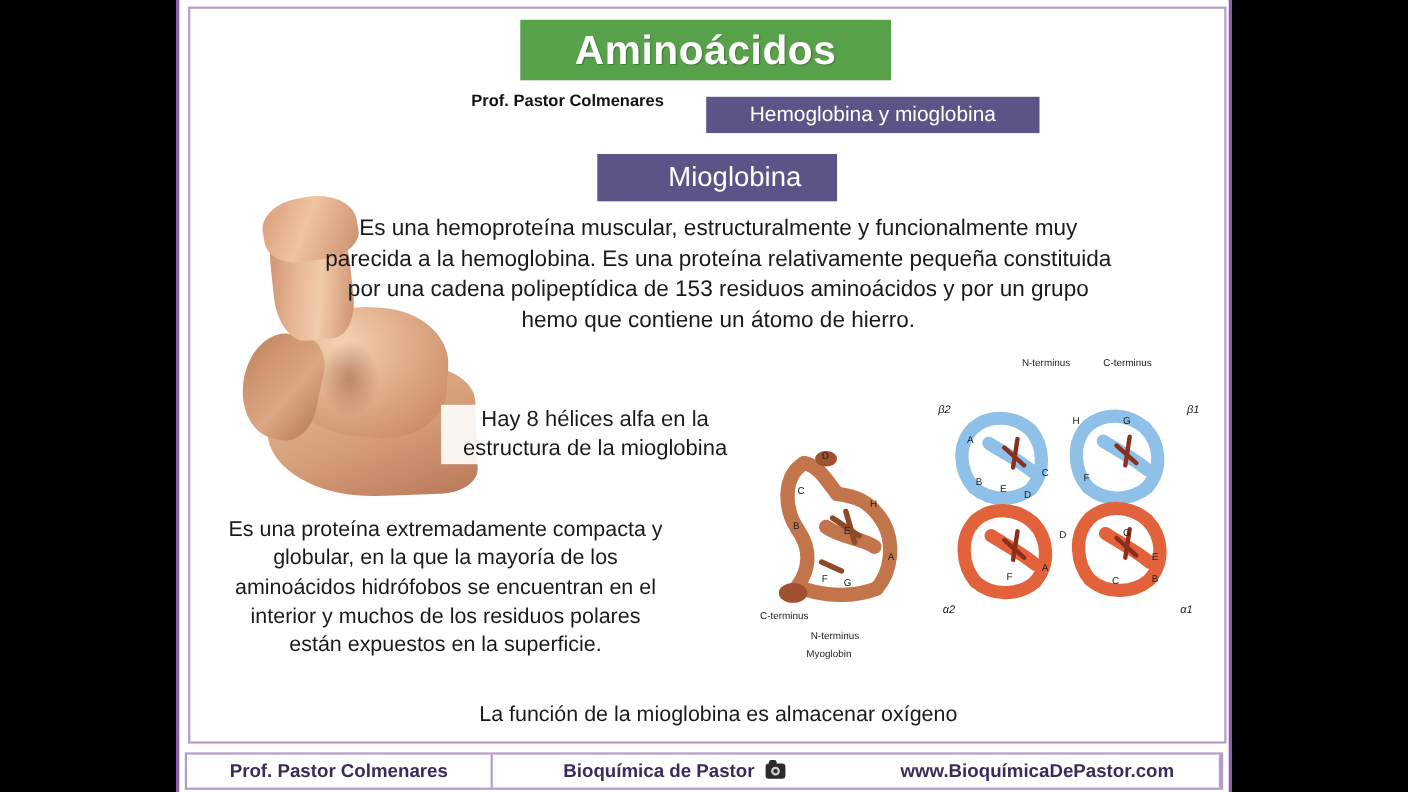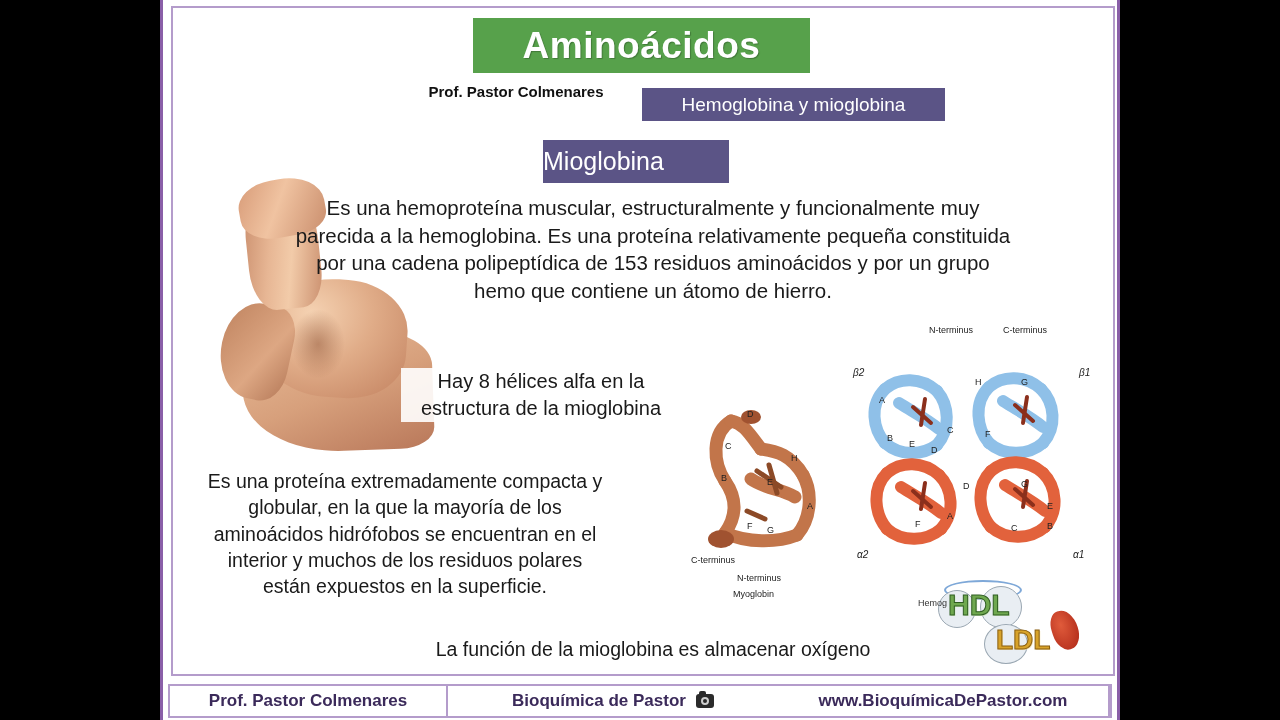--- a/index.html
+++ b/index.html
@@ -89,20 +89,22 @@
 
   .section-box {
     position: absolute;
     left: 370px;
     top: 132px;
     width: 186px;
     height: 43px;
     background: #5b5486;
     display: flex;
     align-items: center;
+    justify-content: center;
+    padding-left: 32px;
   }
   .section-box span {
     color: #ffffff;
     font-size: 25px;
   }
 
   
   .para {
     position: absolute;
     color: #1a1a1a;
@@ -487,30 +489,20 @@
         <div class="hb-label" style="left:134px; top:96px;">F</div>
         <div class="hb-label" style="left:112px; top:148px;">D</div>
         <div class="hb-label" style="left:64px; top:186px;">F</div>
         <div class="hb-label" style="left:96px; top:178px;">A</div>
         <div class="hb-label" style="left:170px; top:146px;">G</div>
         <div class="hb-label" style="left:196px; top:168px;">E</div>
         <div class="hb-label" style="left:196px; top:188px;">B</div>
         <div class="hb-label" style="left:160px; top:190px;">C</div>
       </div>
 
-      <div id="lipo">
-        <div class="halo"></div>
-        <div class="blob" style="left:20px; top:10px; width:36px; height:36px;"></div>
-        <div class="blob" style="left:62px; top:6px; width:40px; height:40px;"></div>
-        <div class="blob" style="left:66px; top:44px; width:42px; height:38px;"></div>
-        <div class="hemo-text">Hemog</div>
-        <div class="hdl">HDL</div>
-        <div class="ldl">LDL</div>
-        <div class="redcell"></div>
-      </div>
 
     </div>
   </div>
 
   <div id="footer">
     <div class="cell c1">Prof. Pastor Colmenares</div>
     <div class="cell c3">
       <span>Bioquímica de Pastor</span>
       <span class="cam"></span>
     </div>

